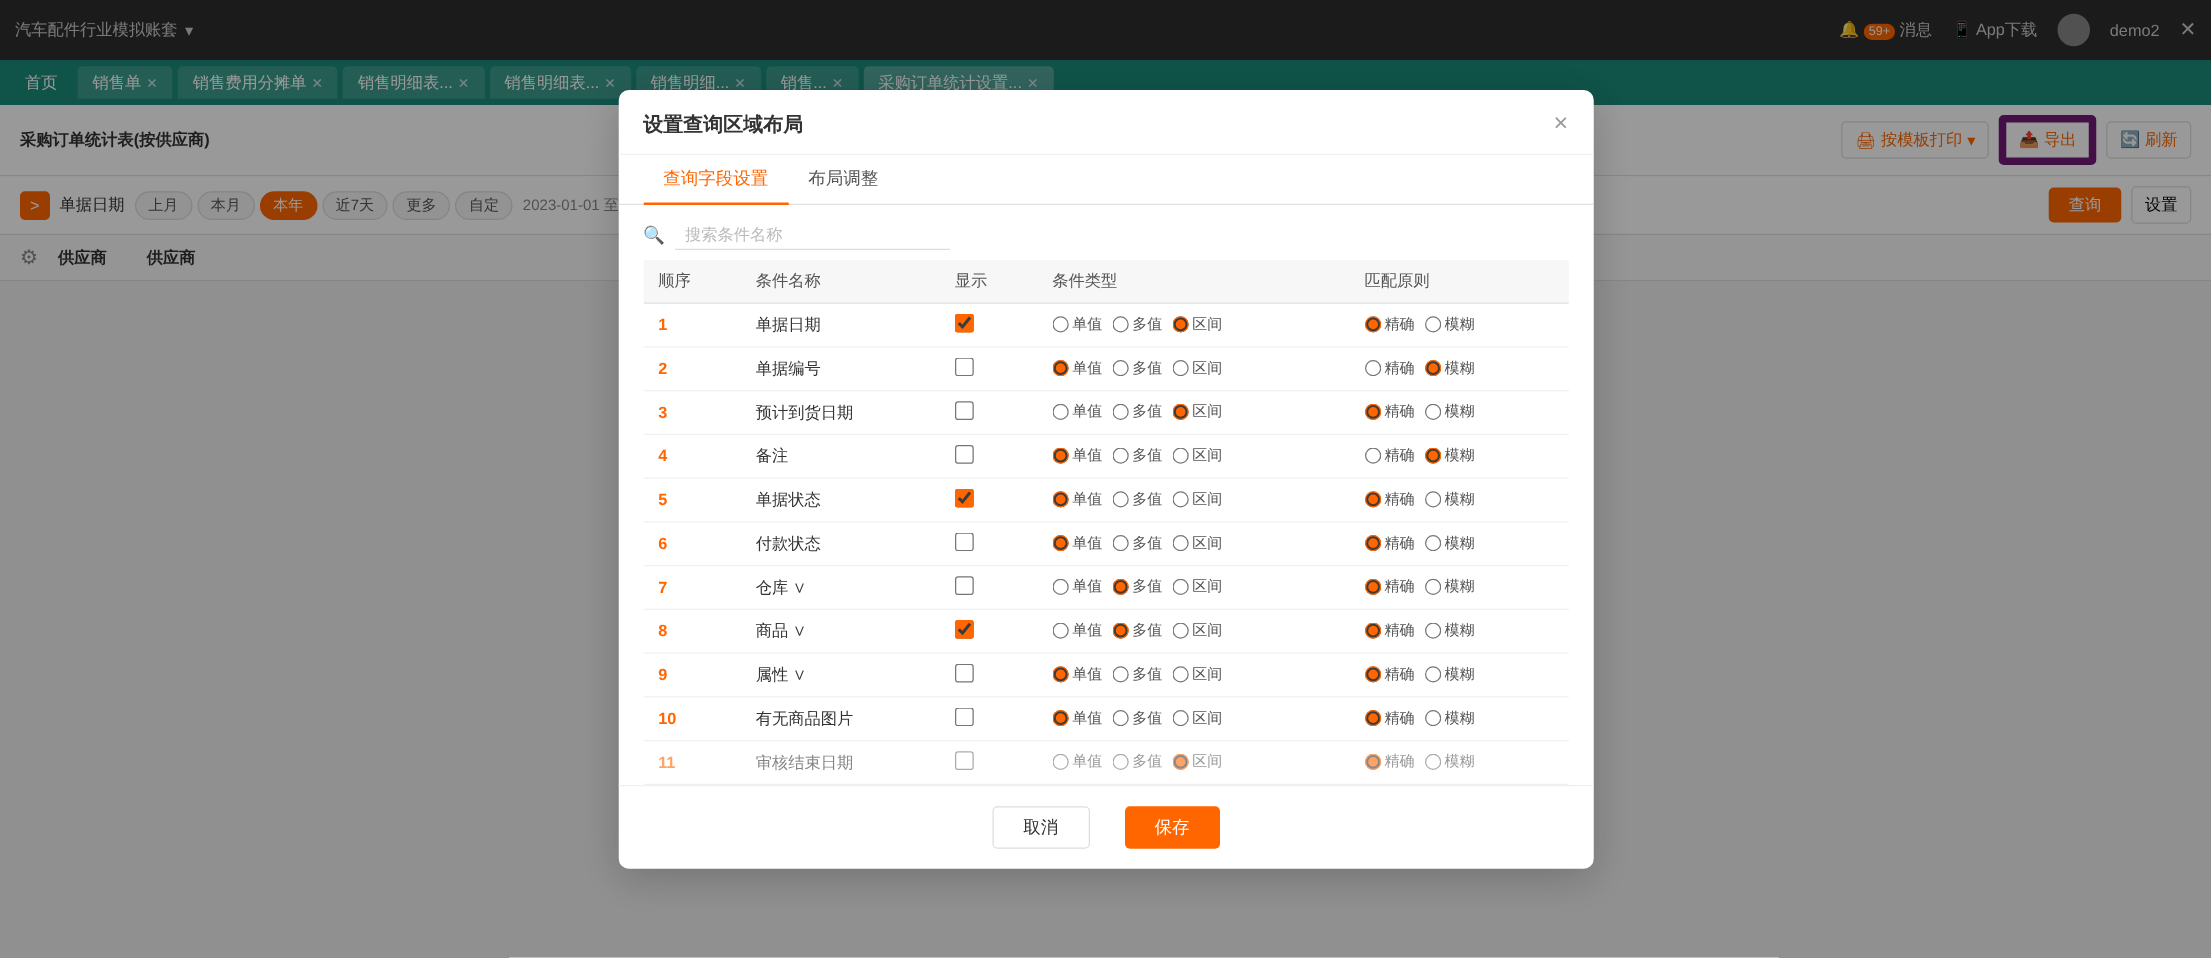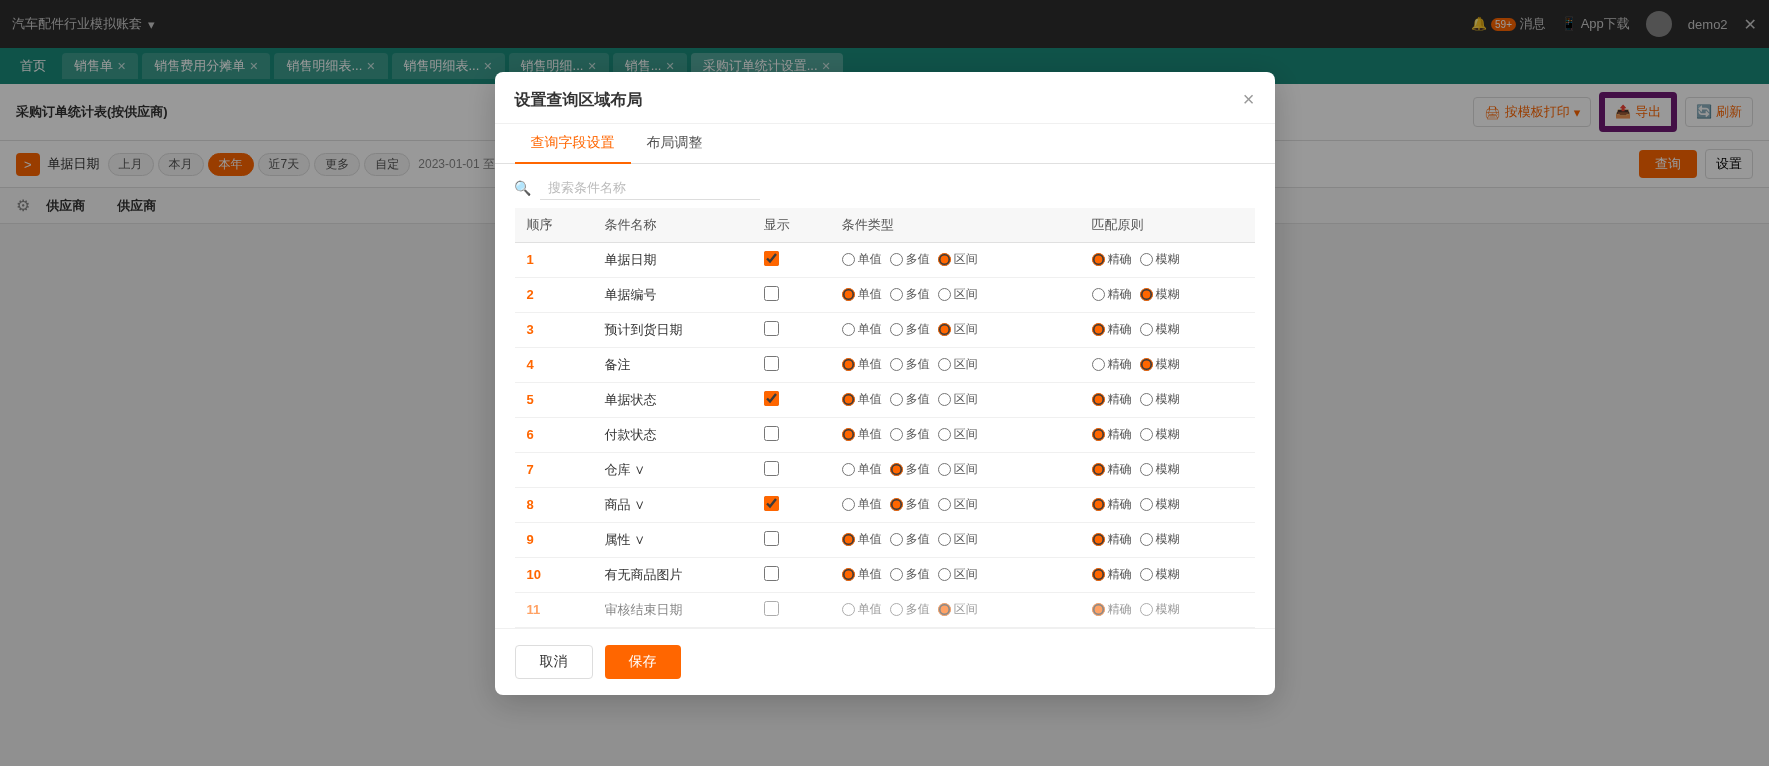--- a/index.html
+++ b/index.html
@@ -195,22 +195,22 @@
 
     
     .radio-group { display: flex; gap: 8px; align-items: center; }
     .radio-item { display: flex; align-items: center; gap: 3px; font-size: 12px; color: #555; }
     .radio-item input[type="radio"] { accent-color: #f60; width: 13px; height: 13px; }
 
     
     .modal-footer {
       padding: 16px 20px;
       display: flex;
-      justify-content: flex-start;
-      gap: 12px;
+      justify-content: center;
+      gap: 28px;
       border-top: 1px solid #f0f0f0;
     }
     .btn-cancel {
       background: #fff;
       border: 1px solid #ddd;
       border-radius: 4px;
       padding: 7px 24px;
       font-size: 14px;
       cursor: pointer;
       color: #333;

